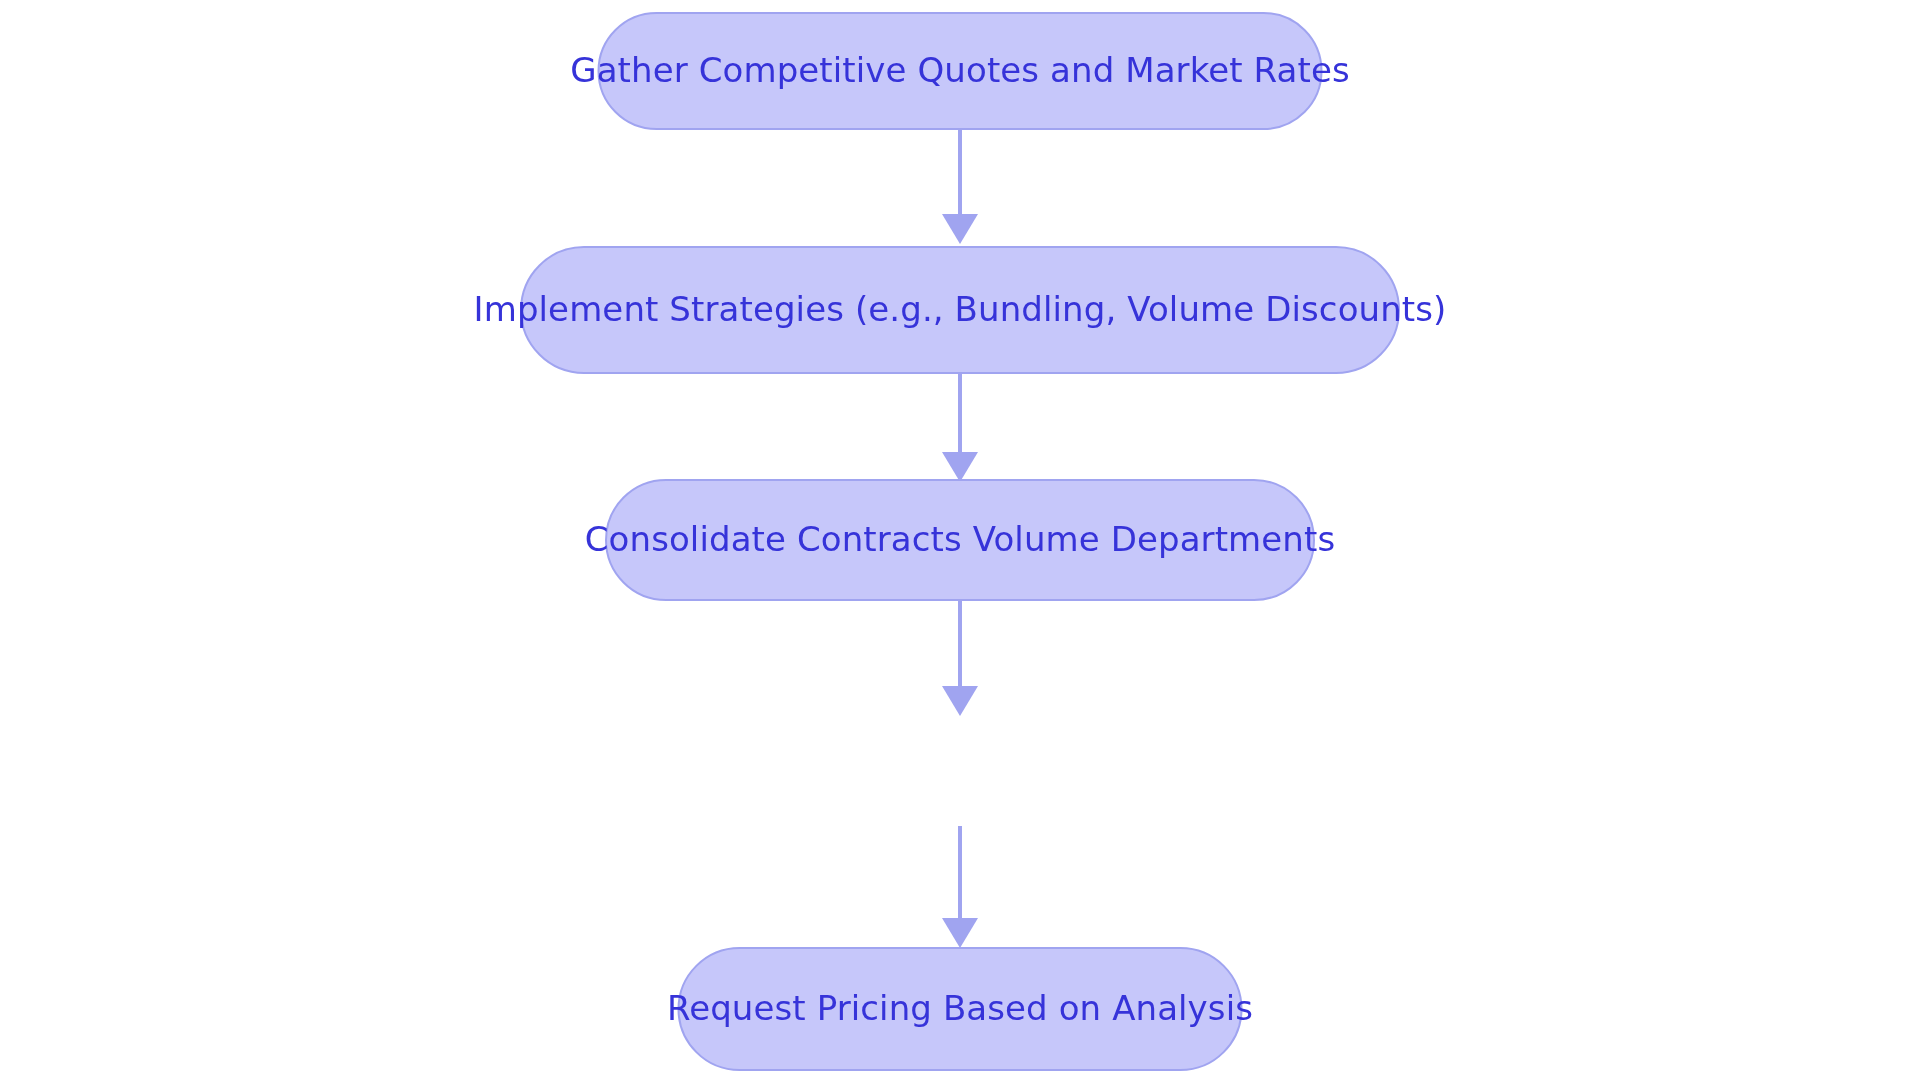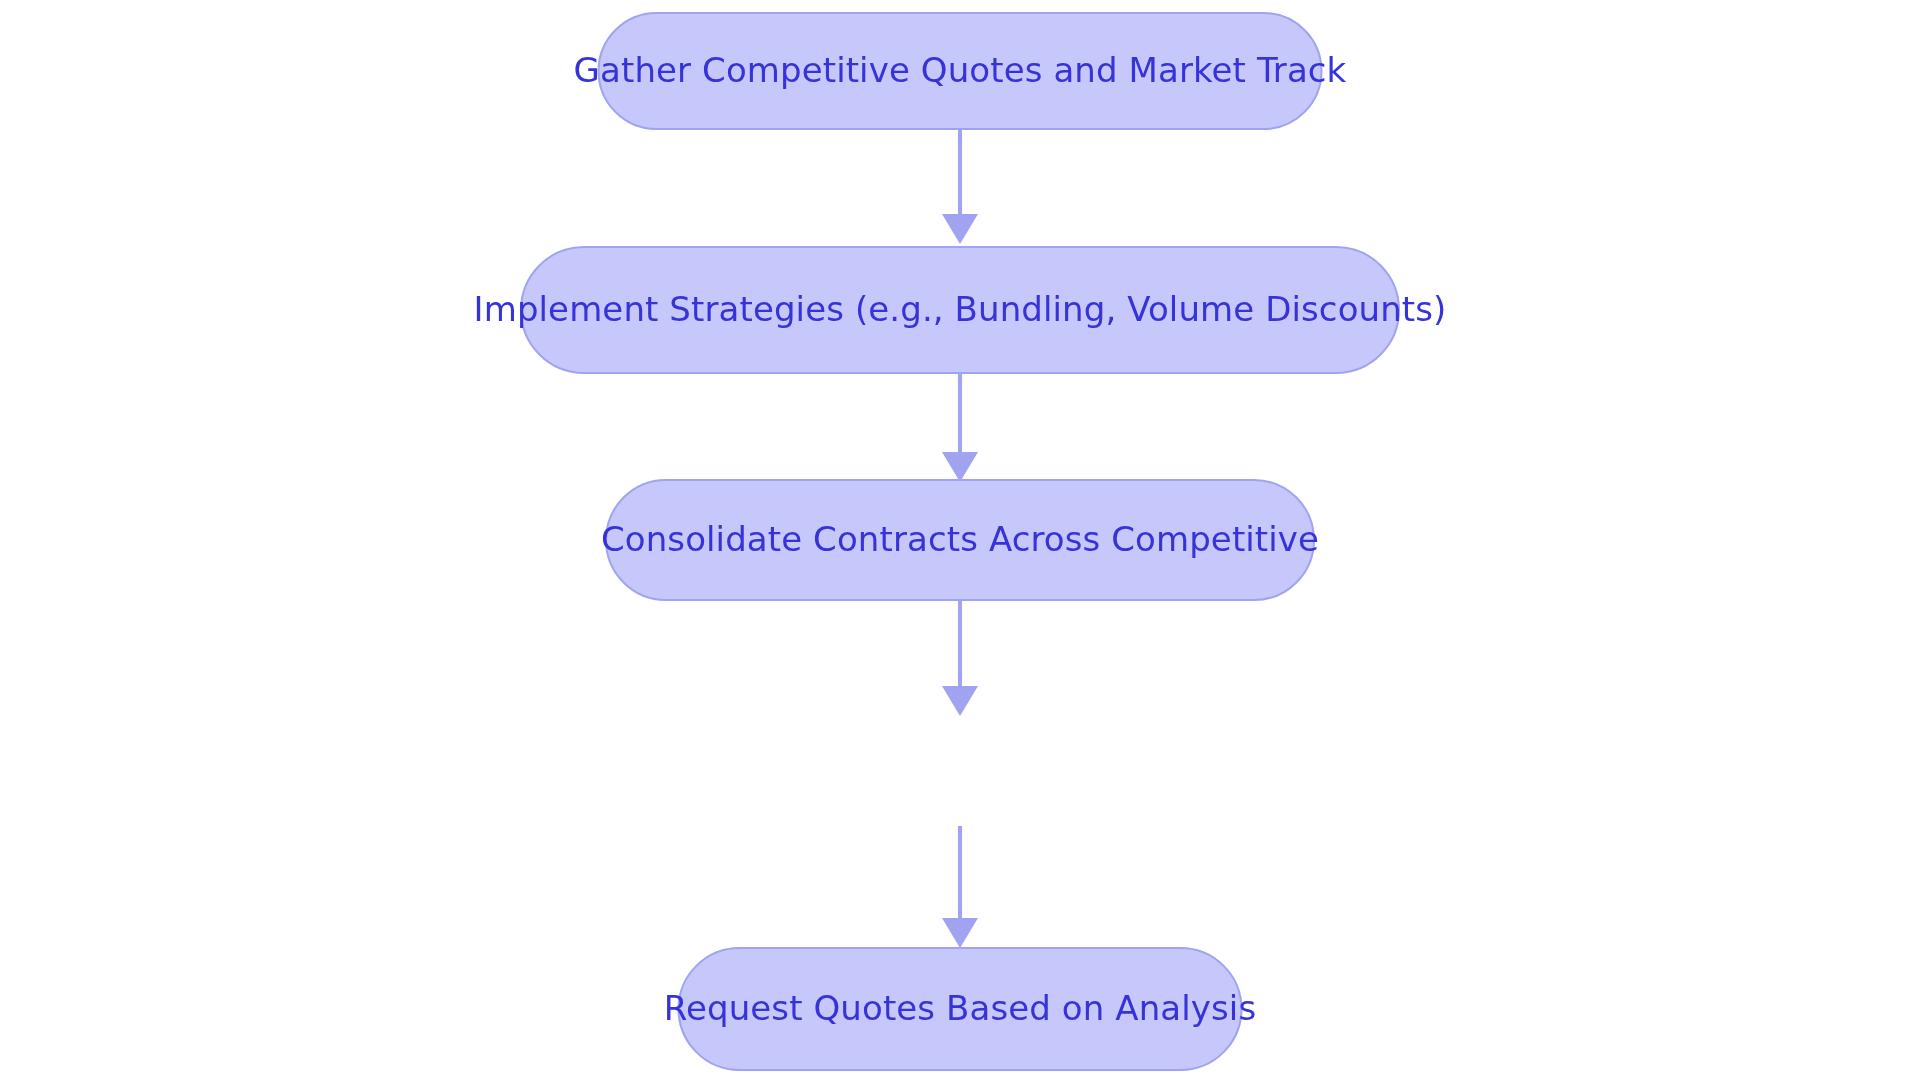--- a/index.html
+++ b/index.html
@@ -61,49 +61,49 @@
   .conn-head {
     fill: #A0A4F0;
   }
 </style>
 </head>
 <body>
 
 <div id="flow-canvas">
 
   <div class="flow-node" id="node-1" style="top:12px; width:725px; height:118px;">
-    <span class="flow-node-label" style="font-size:34px;">Gather Competitive Quotes and Market Track</span>
+    <span class="flow-node-label" style="font-size:34px;">Gather Competitive Quotes and Market Rates</span>
   </div>
 
   <svg class="flow-connector" width="40" height="116" style="top:130px;" viewBox="0 0 40 116">
     <path class="conn-line" d="M20 0 L20 88"></path>
     <path class="conn-head" d="M2 84 L38 84 L20 114 Z"></path>
   </svg>
 
   <div class="flow-node" id="node-2" style="top:246px; width:880px; height:128px;">
     <span class="flow-node-label" style="font-size:34px;">Implement Strategies (e.g., Bundling, Volume Discounts)</span>
   </div>
 
   <svg class="flow-connector" width="40" height="110" style="top:374px;" viewBox="0 0 40 110">
     <path class="conn-line" d="M20 0 L20 82"></path>
     <path class="conn-head" d="M2 78 L38 78 L20 108 Z"></path>
   </svg>
 
   <div class="flow-node" id="node-3" style="top:479px; width:710px; height:122px;">
-    <span class="flow-node-label" style="font-size:34px;">Consolidate Contracts Across Competitive</span>
+    <span class="flow-node-label" style="font-size:34px;">Consolidate Contracts Volume Departments</span>
   </div>
 
   <svg class="flow-connector" width="40" height="118" style="top:600px;" viewBox="0 0 40 118">
     <path class="conn-line" d="M20 0 L20 90"></path>
     <path class="conn-head" d="M2 86 L38 86 L20 116 Z"></path>
   </svg>
 
 
   <svg class="flow-connector" width="40" height="124" style="top:826px;" viewBox="0 0 40 124">
     <path class="conn-line" d="M20 0 L20 96"></path>
     <path class="conn-head" d="M2 92 L38 92 L20 122 Z"></path>
   </svg>
 
   <div class="flow-node" id="node-5" style="top:947px; width:565px; height:124px;">
-    <span class="flow-node-label" style="font-size:34px;">Request Quotes Based on Analysis</span>
+    <span class="flow-node-label" style="font-size:34px;">Request Pricing Based on Analysis</span>
   </div>
 
 </div>
 
 </body></html>

